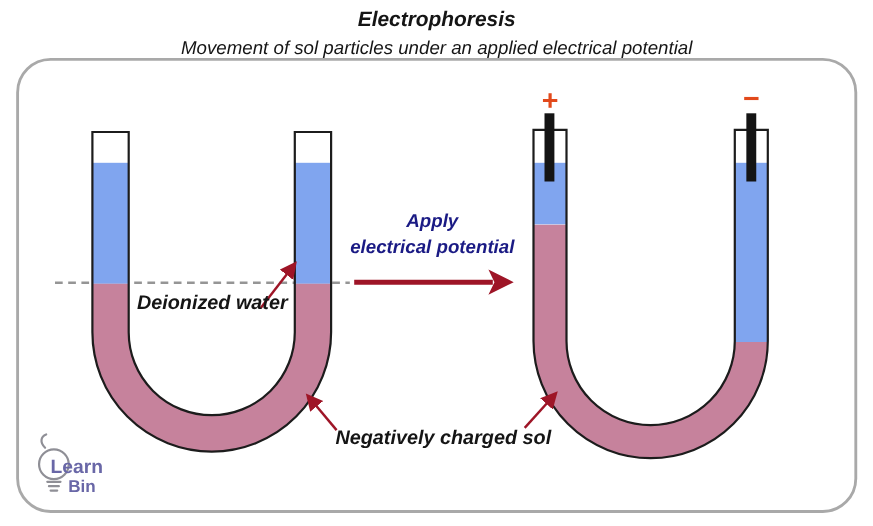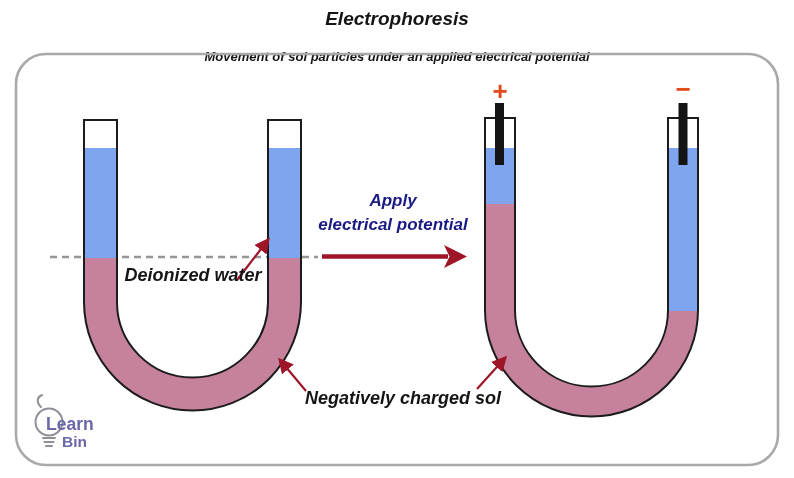--- a/index.html
+++ b/index.html
@@ -1,20 +1,20 @@
 <!DOCTYPE html>
 <html style="--water_blue: #80a5ef; --sol_pink: #c6829c; --tube_outline: #1c1c1c; --dash_gray: #959595; --arrow_red: #9e1527; --potential_navy: #1a1a84; --electrode_sign_orange: #e2491b; --electrode_black: #141414; --panel_border: #a9a9a9; --logo_purple: #6967a7; --logo_gray: #8f8f96; --text_black: #151515;"><head>
 <meta charset="utf-8">
 <style>
   html,body{margin:0;padding:0;background:#fff;}
   .stage{position:relative;width:794px;height:478px;background:#fff;overflow:hidden;
          font-family:"Liberation Sans",sans-serif;}
   .hdr{position:absolute;top:7px;left:0;width:100%;text-align:center;line-height:1.25;}
   .hdr .title{font-style:italic;font-weight:bold;font-size:19px;color:var(--text_black);}
-  .hdr .subtitle{font-style:italic;font-weight:bold;font-size:13px;color:var(--text_black);margin-top:18px;}
+  .hdr .subtitle{font-style:italic;font-weight:normal;font-size:17px;color:var(--text_black);margin-top:2px;}
   svg{position:absolute;left:0;top:0;}
   .panel{fill:none;stroke:var(--panel_border);stroke-width:2.6;}
   .tubefill{fill:#ffffff;stroke:none;}
   .tubeline{fill:none;stroke:var(--tube_outline);stroke-width:2;}
   .water{fill:var(--water_blue);stroke:none;}
   .sol{fill:var(--sol_pink);stroke:none;}
   .dash{stroke:var(--dash_gray);stroke-width:2.4;stroke-dasharray:7 5;fill:none;}
   .redln{stroke:var(--arrow_red);fill:none;}
   .redfill{fill:var(--arrow_red);stroke:none;}
   .electrode{fill:var(--electrode_black);stroke:none;}

